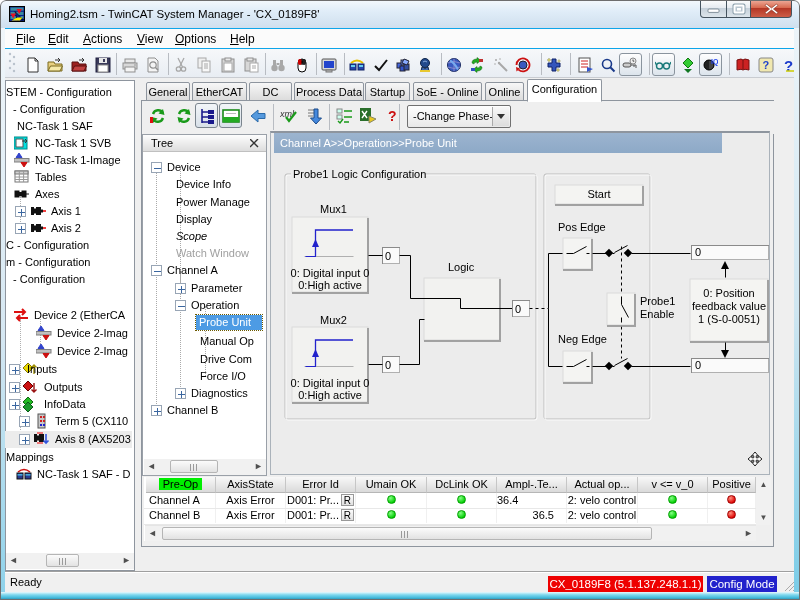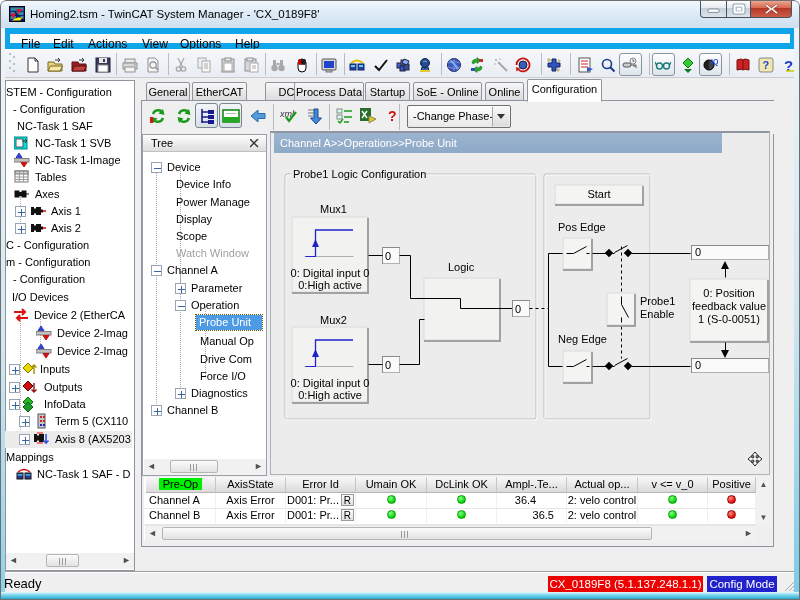--- a/index.html
+++ b/index.html
@@ -4,21 +4,21 @@
 #win{position:absolute;left:0;top:0;width:800px;height:600px;border-radius:6px 6px 0 0;background:#efefef;overflow:hidden}
 #frame{position:absolute;left:0;top:0;width:800px;height:600px;border:1px solid #6e6e6e;border-radius:6px 6px 0 0;z-index:99;pointer-events:none}
 .abs{position:absolute}
 #title{position:absolute;left:0;top:0;width:800px;height:28px;background:linear-gradient(#f4f9fd,#e0edf8 40%,#cfdfee);border-radius:6px 6px 0 0}
 #title .txt{position:absolute;left:30px;top:8px;font-size:11.5px;color:#000}
 .wbtns{position:absolute;left:700px;top:0;width:92px;height:18px;display:flex}
 .wb{height:18px;border:1px solid #45535e;border-top:none;display:flex;align-items:center;justify-content:center;background:linear-gradient(#fdfdfd,#e6ebf0 45%,#c6d1da 50%,#dde5eb)}
 .wb.mn{width:27px;border-radius:0 0 0 4px}
 .wb.mx{width:23px;border-left:none;border-right:none}
 .wb.cl{width:42px;border-radius:0 0 4px 0;background:linear-gradient(#efae9d,#d86a50 45%,#b43826 50%,#cd5d47)}
-#menu{position:absolute;left:4px;top:28px;width:792px;height:21px;background:#fbfbfb;border:6px solid #0ea5e9;font-size:12px}
+#menu{position:absolute;left:4px;top:28px;width:792px;height:21px;background:#fbfbfb;border:1px solid #0ea5e9;font-size:12px}
 #menu span{position:absolute;top:3px}
 #tbar{position:absolute;left:4px;top:49px;width:792px;height:29px;background:linear-gradient(#f6f8fa,#e8edf3);border-bottom:1px solid #c9ccd1}
 .tsep{position:absolute;top:53px;width:1px;height:22px;background:#b8bcc2}
 #lpanel{position:absolute;left:5px;top:80px;width:130px;height:491px;background:#fff;border:1px solid #8e959e}
 .trow{position:absolute;height:17px;font-size:11px;white-space:nowrap}
 .trow span.lb{position:absolute;top:2px}
 .pm{position:absolute;width:11px;height:11px;top:3px;border:1px solid #98a5b5;background:#fff}
 .pm i{position:absolute;left:2px;top:5px;width:7px;height:1px;background:#3a66a0;font-style:normal}
 .pm.plus b{position:absolute;left:5px;top:2px;width:1px;height:7px;background:#3a66a0}
 .hscroll{position:absolute;height:16px;background:#f1f1f1}
@@ -392,23 +392,20 @@
       </div>
 <div class="trow" style="left:0;top:237px;width:128px">
         <span class="lb" style="left:2px">C - Configuration</span>
       </div>
 <div class="trow" style="left:0;top:254px;width:128px">
         <span class="lb" style="left:2px">m - Configuration</span>
       </div>
 <div class="trow" style="left:0;top:271px;width:128px">
         <span class="lb" style="left:9px">- Configuration</span>
       </div>
-<div class="trow" style="left:0;top:289px;width:128px">
-        <span class="lb" style="left:8px">I/O Devices</span>
-      </div>
 <div class="trow" style="left:0;top:307px;width:128px">
         <svg class="abs" style="left:9px;top:0px" width="16" height="16" viewBox="0 0 16 16">
           <g stroke="#dd1111" stroke-width="2" fill="none">
             <path d="M1 5 h11 m-3 -3 l3 3 -3 3"></path>
             <path d="M15 11 h-11 m3 -3 l-3 3 3 3"></path>
           </g>
         </svg>
         <span class="lb" style="left:30px">Device 2 (EtherCA</span>
       </div>
 <div class="trow" style="left:0;top:325px;width:128px">
@@ -429,21 +426,21 @@
       </div>
 <div class="trow" style="left:0;top:361px;width:128px">
         <span class="pm plus" style="left:5px">
           <i></i>
           <b></b>
         </span>
         <svg class="abs" style="left:19px;top:0px" width="16" height="16" viewBox="0 0 16 16">
           <polygon points="5,2 10,7 5,12 0,7" fill="#e8d800" stroke="#887700"></polygon>
           <path d="M11 13 v-9 m-2.5 2.5 l2.5 -2.5 2.5 2.5" stroke="#a09000" fill="none" stroke-width="1.4"></path>
         </svg>
-        <span class="lb" style="left:36px">Inputs</span>
+        <span class="lb" style="left:23px">Inputs</span>
       </div>
 <div class="trow" style="left:0;top:379px;width:128px">
         <span class="pm plus" style="left:5px">
           <i></i>
           <b></b>
         </span>
         <svg class="abs" style="left:19px;top:0px" width="16" height="16" viewBox="0 0 16 16">
           <polygon points="5,2 10,7 5,12 0,7" fill="#cc1111" stroke="#660000"></polygon>
           <path d="M11 4 v9 m-2.5 -2.5 l2.5 2.5 2.5 -2.5" stroke="#991111" fill="none" stroke-width="1.4"></path>
         </svg>
@@ -514,21 +511,21 @@
 <div class="hscroll" style="left:6px;top:553px;width:128px">
 <div class="sarrow" style="left:1px">◄</div>
       <div class="sarrow" style="right:1px">►</div>
 <div class="sthumb" style="left:40px;width:33px">
         <div class="grip" style="left:12px"></div>
       </div>
     </div>
 <div id="tabs">
 <div class="tab" style="left:146px;width:44px">General</div>
 <div class="tab" style="left:192px;width:55px">EtherCAT</div>
-<div class="tab" style="left:265px;width:43px">DC</div>
+<div class="tab" style="left:249px;width:43px">DC</div>
 <div class="tab" style="left:294px;width:70px">Process Data</div>
 <div class="tab" style="left:365px;width:45px">Startup</div>
 <div class="tab" style="left:413px;width:69px">SoE - Online</div>
 <div class="tab" style="left:485px;width:39px">Online</div>
 <div class="tab sel" style="left:527px;width:75px">Configuration</div>
 </div>
 <div id="page"></div>
 <div id="stbar" style="position:absolute;left:142px;top:101px;width:633px;height:33px;background:#efefef"></div>
 <div id="sticons">
 <svg class="abs" style="left:149px;top:107px" width="18" height="18" viewBox="0 0 18 18">
@@ -631,21 +628,21 @@
 <div class="itrow" style="left:0;top:176px;width:123px">
 <span class="lb" style="left:33px;">Device Info</span>
 </div>
 <div class="itrow" style="left:0;top:194px;width:123px">
 <span class="lb" style="left:33px;">Power Manage</span>
 </div>
 <div class="itrow" style="left:0;top:211px;width:123px">
 <span class="lb" style="left:33px;">Display</span>
 </div>
 <div class="itrow" style="left:0;top:228px;width:123px">
-<span class="lb" style="left:33px;">Scope</span>
+<span class="lb" style="left:33px;font-style:italic;">Scope</span>
 </div>
 <div class="itrow" style="left:0;top:245px;width:123px">
 <span class="lb" style="left:33px;color:#a0a0a0;">Watch Window</span>
 </div>
 <div class="itrow" style="left:0;top:262px;width:123px">
 <span class="pm " style="left:8px">
           <i></i>
         </span>
 <span class="lb" style="left:24px;">Channel A</span>
 </div>
@@ -807,21 +804,21 @@
       <div class="th" style="left:283px;width:70px">DcLink OK</div>
       <div class="th" style="left:353px;width:70px">Ampl-.Te...</div>
       <div class="th" style="left:423px;width:71px">Actual op...</div>
       <div class="th" style="left:494px;width:70px">v &lt;= v_0</div>
       <div class="th" style="left:564px;width:48px">Positive</div>
       <div class="td" style="left:2px;top:16px;width:70px;text-align:left;padding-left:3px">Channel A</div>
       <div class="td" style="left:72px;top:16px;width:70px">Axis Error</div>
       <div class="td" style="left:142px;top:16px;width:70px">D001: Pr...<span style="display:inline-block;width:13px;height:12px;border:1px solid #999;background:linear-gradient(#fcfcfc,#e0e0e0);font-size:10px;line-height:11px;margin-left:2px">R</span></div>
       <div class="td" style="left:212px;top:16px;width:71px"><span class="dot gdot"></span></div>
       <div class="td" style="left:283px;top:16px;width:70px"><span class="dot gdot"></span></div>
-      <div class="td" style="left:353px;top:16px;width:70px;text-align:center;padding-right:12px">36.4</div>
+      <div class="td" style="left:353px;top:16px;width:70px;text-align:left;padding-right:12px">36.4</div>
       <div class="td" style="left:423px;top:16px;width:71px">2: velo control</div>
       <div class="td" style="left:494px;top:16px;width:70px"><span class="dot gdot"></span></div>
       <div class="td" style="left:564px;top:16px;width:48px"><span class="dot rdot"></span></div>
       <div class="td" style="left:2px;top:31px;width:70px;text-align:left;padding-left:3px">Channel B</div>
       <div class="td" style="left:72px;top:31px;width:70px">Axis Error</div>
       <div class="td" style="left:142px;top:31px;width:70px">D001: Pr...<span style="display:inline-block;width:13px;height:12px;border:1px solid #999;background:linear-gradient(#fcfcfc,#e0e0e0);font-size:10px;line-height:11px;margin-left:2px">R</span></div>
       <div class="td" style="left:212px;top:31px;width:71px"><span class="dot gdot"></span></div>
       <div class="td" style="left:283px;top:31px;width:70px"><span class="dot gdot"></span></div>
       <div class="td" style="left:353px;top:31px;width:70px;text-align:right;padding-right:12px">36.5</div>
       <div class="td" style="left:423px;top:31px;width:71px">2: velo control</div>
@@ -835,21 +832,21 @@
       <div class="sarrow" style="right:1px">►</div>
 <div class="sthumb" style="left:17px;width:490px">
         <div class="grip" style="left:238px"></div>
       </div>
     </div>
 <div class="abs" style="left:756px;top:477px;width:15px;height:48px;background:#f1f1f1">
 <div class="sarrow" style="left:1px;top:1px;font-size:8px">▲</div>
       <div class="sarrow" style="left:1px;top:34px;font-size:8px">▼</div>
     </div>
 <div id="sbar">
-<span style="position:absolute;left:1px;top:4px;font-size:13px">Ready</span>
+<span style="position:absolute;left:7px;top:4px;font-size:11px">Ready</span>
 <div class="abs" style="left:545px;top:4px;width:155px;height:16px;background:#ee0000;color:#fff;text-align:center;padding-top:2px;font-size:11.5px;white-space:nowrap">CX_0189F8 (5.1.137.248.1.1)</div>
 <div class="abs" style="left:704px;top:4px;width:70px;height:16px;background:#2222cc;color:#fff;text-align:center;padding-top:2px;font-size:11.5px;white-space:nowrap">Config Mode</div>
 <svg class="abs" style="left:780px;top:7px" width="13" height="13">
         <g stroke="#aaa">
           <line x1="12" y1="2" x2="2" y2="12"></line>
           <line x1="12" y1="6" x2="6" y2="12"></line>
           <line x1="12" y1="10" x2="10" y2="12"></line>
         </g>
       </svg>
 </div>

